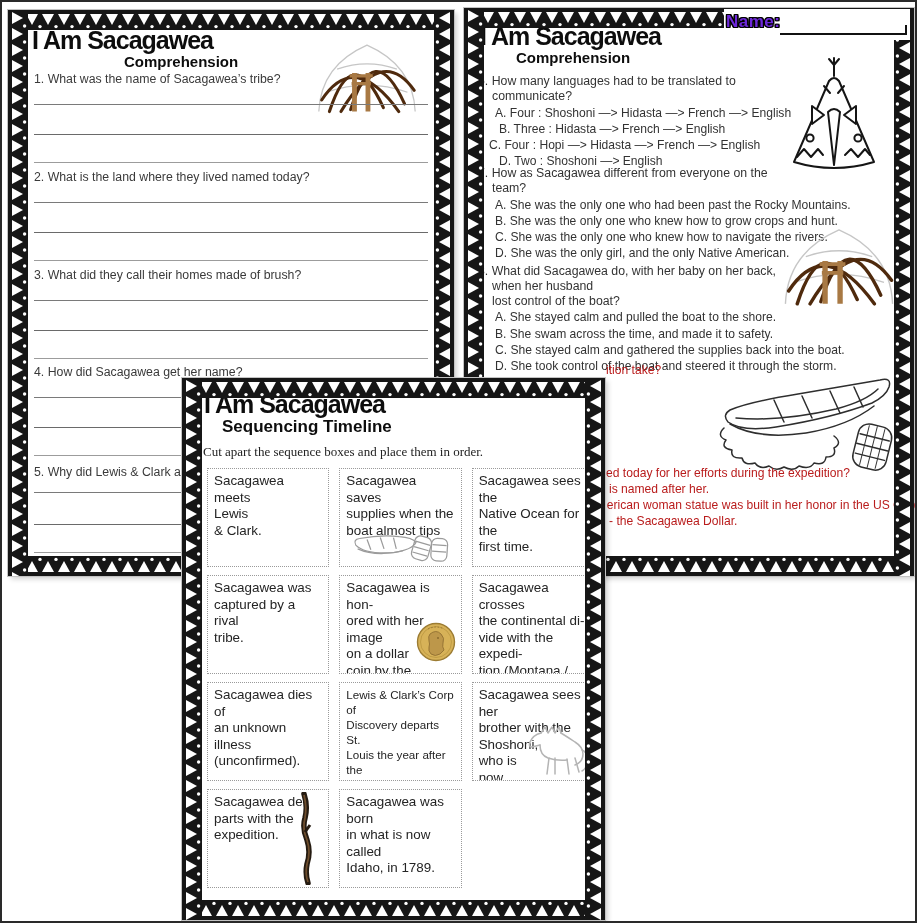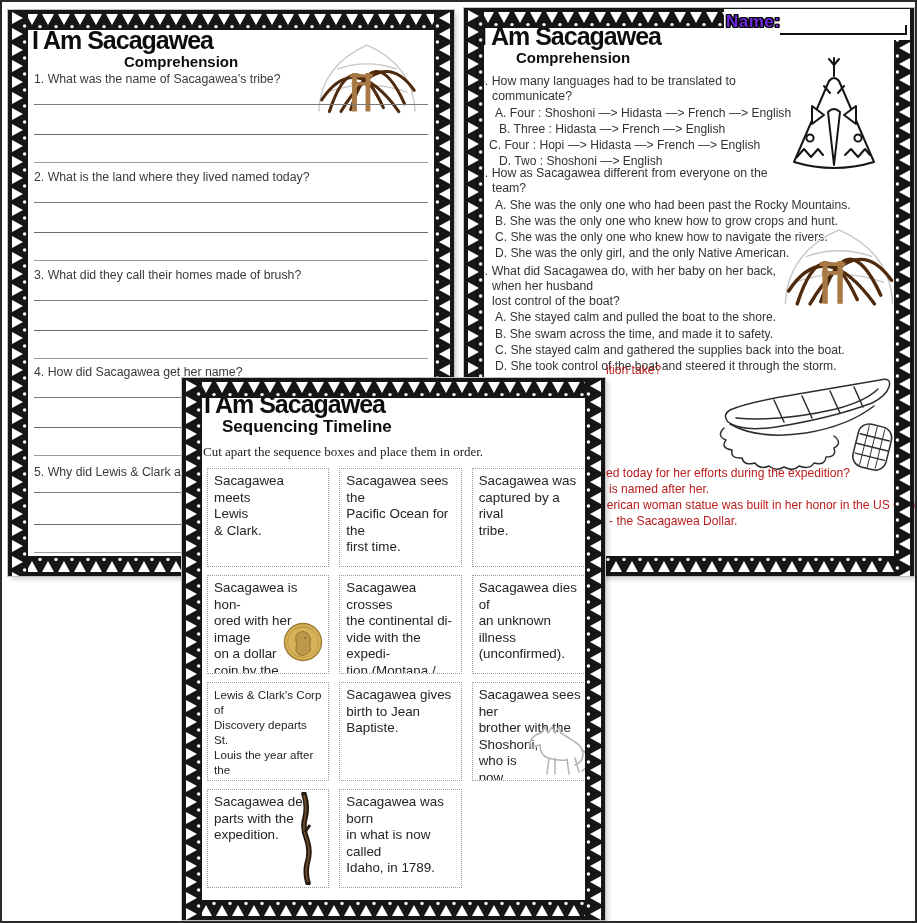--- a/index.html
+++ b/index.html
@@ -794,22 +794,42 @@
     <div class="page-subtitle" style="left:40px; top:39px; font-size:17px;">Sequencing Timeline</div>
     <div id="seq-instruction">Cut apart the sequence boxes and place them in order.</div>
 
     <div id="seq-grid">
       <div class="seq-cell">
         <span class="cell-text">Sacagawea meets
 Lewis
 &amp; Clark.</span>
       </div>
       <div class="seq-cell">
+        <span class="cell-text">Sacagawea saves
+supplies when the
+boat almost tips</span>
+        <span class="cell-art art-canoe-small">
+          <svg width="98" height="37" viewBox="0 0 104 39" fill="none" stroke="#9b9b9b" stroke-width="1.3" stroke-linejoin="round">
+            <path d="M4,18 Q1,12 8,11 Q30,7 50,9 Q64,10 68,15 Q64,23 44,26 Q14,28 4,18 Z"></path>
+            <path d="M16,12 l4,11 M30,10 l4,12 M44,10 l3,12"></path>
+            <path d="M6,22 q20,9 48,2"></path>
+            <g transform="rotate(16 74 24)">
+                <rect x="64" y="9" width="18" height="25" rx="6"></rect>
+                <path d="M65,16 h16 M65,22 h16 M65,28 h16"></path>
+              </g>
+            <g transform="rotate(4 93 24)">
+                <rect x="84" y="11" width="17" height="24" rx="6"></rect>
+                <path d="M85,18 h15 M85,25 h15"></path>
+              </g>
+          </svg>
+        </span>
+      </div>
+      <div class="seq-cell">
         <span class="cell-text">Sacagawea sees the
-Pacific Ocean for the
+Native Ocean for the
 first time.</span>
       </div>
 
       <div class="seq-cell">
         <span class="cell-text">Sacagawea was
 captured by a rival
 tribe.</span>
       </div>
       <div class="seq-cell">
         <span class="cell-text">Sacagawea is hon-
@@ -840,25 +860,20 @@
 an unknown illness
 (unconfirmed).</span>
       </div>
       <div class="seq-cell small">
         <span class="cell-text">Lewis &amp; Clark’s Corp of
 Discovery departs St.
 Louis the year after the
 Louisiana Purchase land
 deal takes place be-
 tween the US and</span>
-      </div>
-      <div class="seq-cell">
-        <span class="cell-text">Sacagawea gives
-birth to Jean
-Baptiste.</span>
       </div>
 
       <div class="seq-cell">
         <span class="cell-text">Sacagawea sees her
 brother with the
 Shoshoni,
 who is
 now</span>
         <span class="cell-art art-horse">
           <svg width="72" height="58" viewBox="0 0 72 58" fill="none" stroke="#b4b4b4" stroke-width="1.5" stroke-linejoin="round" stroke-linecap="round">

